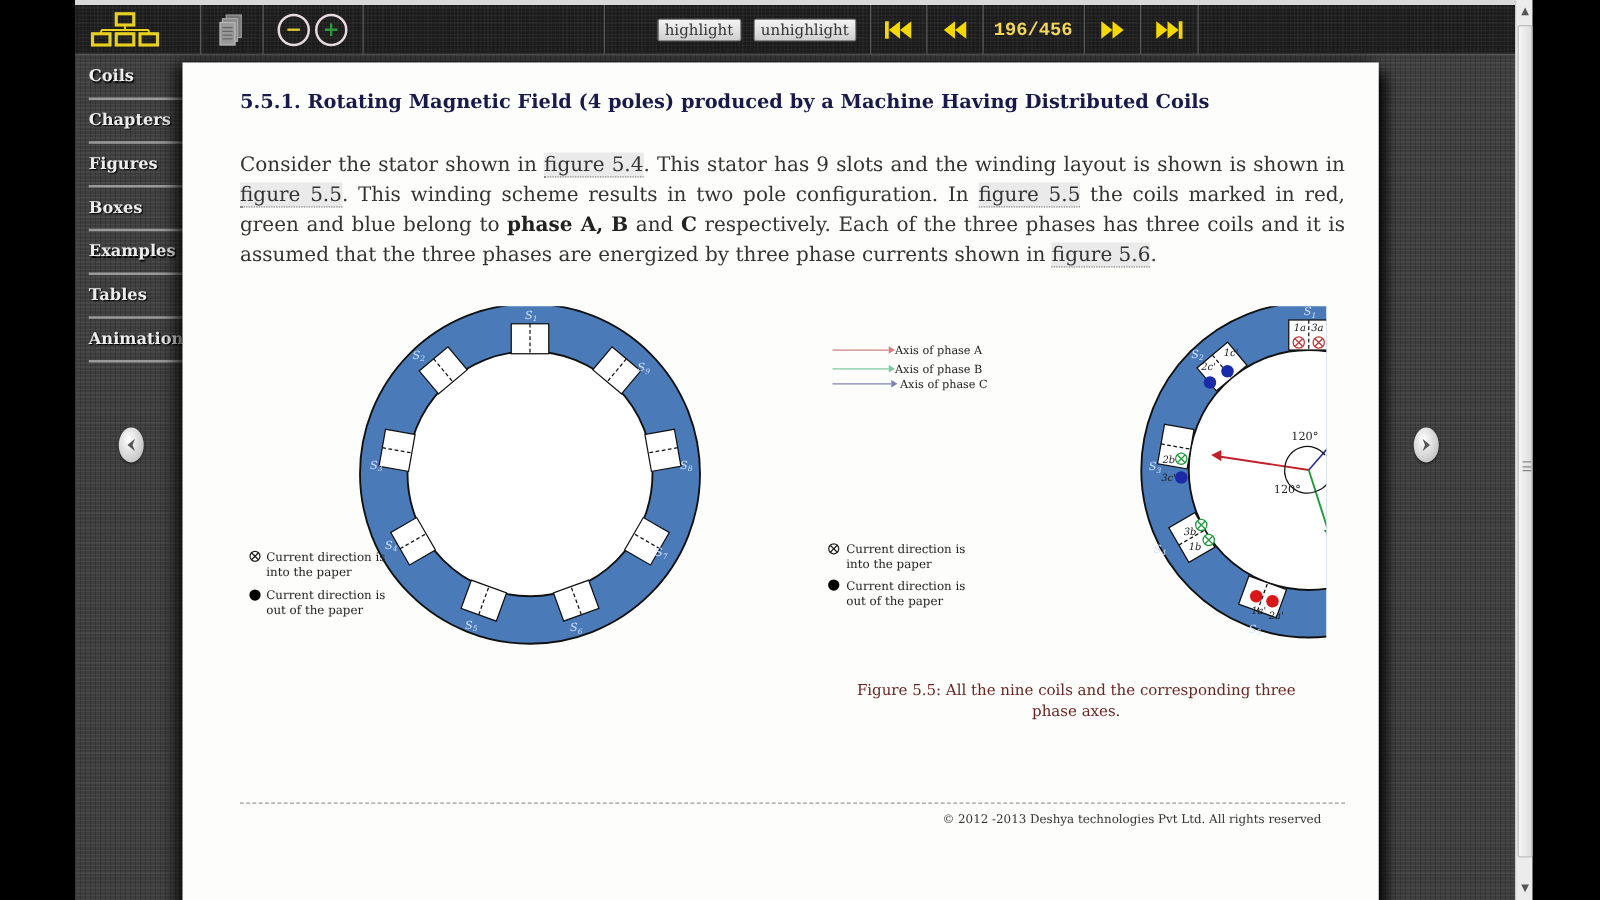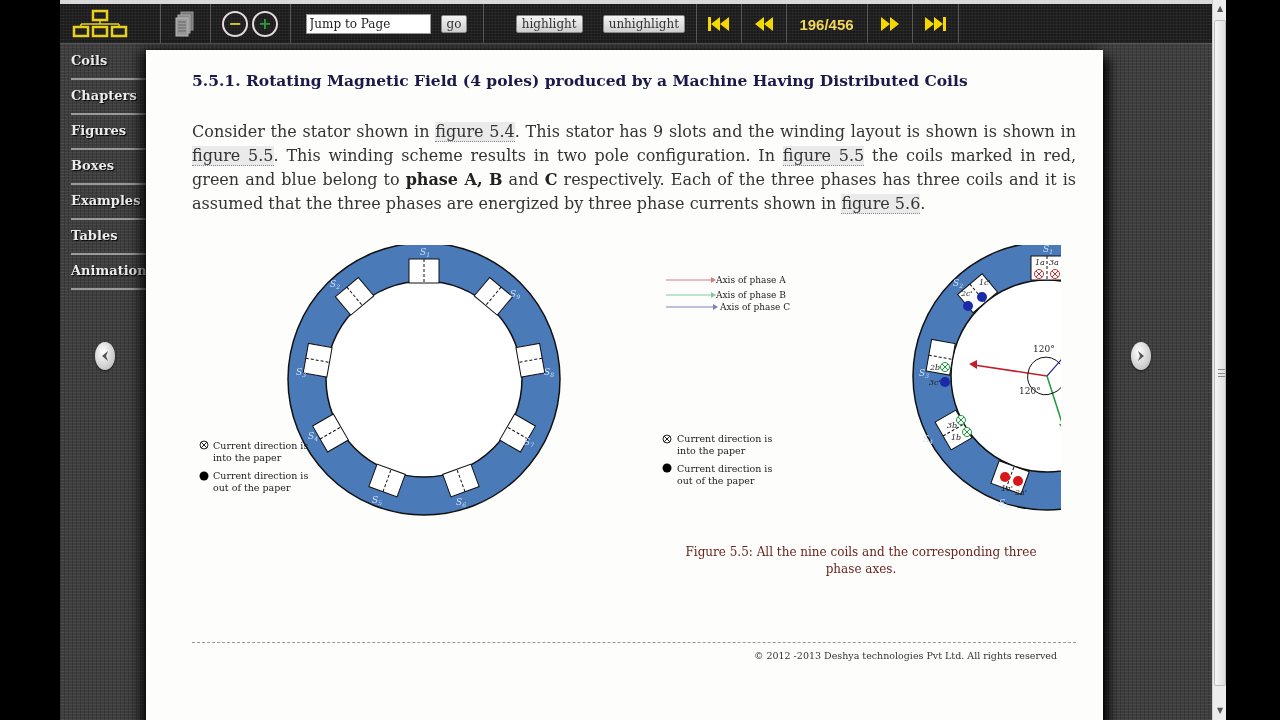--- a/index.html
+++ b/index.html
@@ -32,21 +32,21 @@
   .zoom-btn { width: 26px; height: 26px; border-radius: 50%; border: 2px solid #e8d8e0; display: flex; align-items: center; justify-content: center; font-family: "DejaVu Sans", sans-serif; font-weight: bold; font-size: 16px; line-height: 1; cursor: pointer; margin: 0 2px; }
   .zoom-out { color: #e0c830; }
   .zoom-in { color: #2d9a3c; }
 
   .jump-input { width: 125px; height: 20px; border: 1px solid #999; background: #fff; font-family: "DejaVu Serif", serif; font-size: 12px; padding: 0 3px; color: #222; }
   .gray-btn {
     height: 18px; padding: 0 5px; background: linear-gradient(#f4f4f4, #cfcfcf);
     border: 1px solid #888; border-radius: 2px; font-family: "DejaVu Serif", serif; font-size: 12px; color: #333;
     display: flex; align-items: center; cursor: pointer;
   }
-  .page-counter { color: #f3d55a; font-family: Liberation Sans, sans-serif; font-weight: bold; font-size: 15px; }
+  .page-counter { color: #f3d55a; font-family: Liberation Mono, monospace; font-weight: bold; font-size: 15px; }
 
   
   .sidebar { position: absolute; left: 0; top: 45px; width: 90px; }
   .side-item { position: relative; height: 35px; padding-left: 11px; padding-top: 5px; }
   .side-item span { font-family: "DejaVu Serif", serif; font-weight: bold; font-size: 13px; color: #ececec; text-shadow: 1px 1px 1px #000; cursor: pointer; white-space: nowrap; }
   .side-item::after { content: ""; position: absolute; left: 11px; bottom: 0; width: 79px; height: 2px; background: #9a9a9a; }
 
   
   .page {
     position: absolute; left: 86px; top: 50px; width: 957px; height: 696px; background: #fdfefb;
@@ -113,33 +113,27 @@
     <div class="tb-cell" style="left:150px;width:80px;">
       <div class="zoom-btn zoom-out">
           <span>−</span>
         </div>
       <div class="zoom-btn zoom-in">
           <span>+</span>
         </div>
     </div>
     <div class="tb-sep" style="left:230px;"></div>
 
-    <div class="tb-cell" style="left:230px;width:193px;">
-      <input class="jump-input" type="text" value="Jump to Page" style="">
-      <div class="gray-btn" style="margin-left:10px;">
-          <span>go</span>
-        </div>
-    </div>
     <div class="tb-sep" style="left:423px;"></div>
 
     <div class="tb-cell" style="left:423px;width:210px;justify-content:flex-end;padding-right:8px;">
       <div class="gray-btn">
           <span>highlight</span>
         </div>
-      <div class="gray-btn" style="margin-left:20px;">
+      <div class="gray-btn" style="margin-left:10px;">
           <span>unhighlight</span>
         </div>
     </div>
     <div class="tb-sep" style="left:636px;"></div>
 
     <div class="tb-cell" style="left:636px;width:45px;">
       <svg width="24" height="16" viewBox="0 0 24 16">
         <rect x="1" y="1" width="3" height="14" fill="#f5d800"></rect>
         <polygon points="13,1 4,8 13,15" fill="#f5d800"></polygon>
         <polygon points="22,1 13,8 22,15" fill="#f5d800"></polygon>

